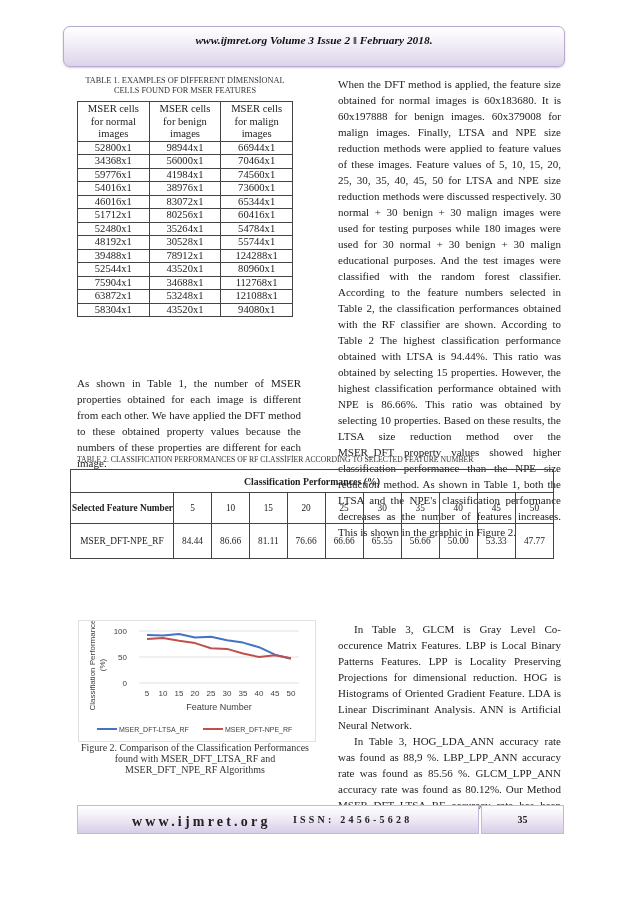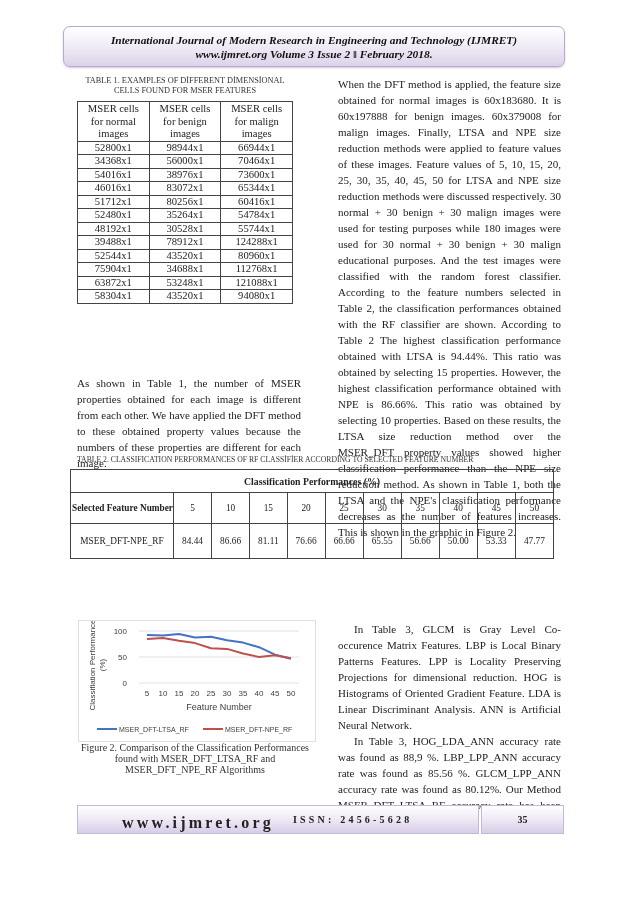--- a/index.html
+++ b/index.html
@@ -34,29 +34,28 @@
   .fig-cap { position: absolute; left: 70px; top: 742px; width: 250px; text-align: center;
              font-size: 10px; line-height: 11px; color: #333; }
   .footer { position: absolute; left: 77px; top: 805px; width: 487px; height: 29px; }
   .footer .left { position: absolute; left: 0; top: 0; width: 402px; height: 29px;
                   border: 1px solid #c4b8d9; box-sizing: border-box;
                   background: linear-gradient(to bottom, #ffffff 0%, #f0ebf6 45%, #d8cde8 100%); }
   .footer .right { position: absolute; left: 404px; top: 0; width: 83px; height: 29px;
                    border: 1px solid #c4b8d9; box-sizing: border-box;
                    background: linear-gradient(to bottom, #ffffff 0%, #f0ebf6 45%, #d8cde8 100%);
                    text-align: center; font-weight: bold; font-size: 10px; line-height: 27px; color: #222; }
-  .footer .site { position: absolute; left: 44px; top: 8px; font-weight: bold; font-size: 16px; letter-spacing: 3.2px; color: #222; }
+  .footer .site { position: absolute; left: 54px; top: 8px; font-weight: bold; font-size: 14px; letter-spacing: 3.2px; color: #222; }
   .footer .issn { position: absolute; left: 215px; top: 8px; font-weight: bold; font-size: 10px; letter-spacing: 3.2px; color: #222; }
   svg text { font-family: "Liberation Sans", sans-serif; }
 </style>
 </head>
 <body>
 
 <div class="banner">
-  <div>International Journal of Modern Research in Engineering and Technology (IJMRET)</div>
   <div>www.ijmret.org Volume 3 Issue 2 ǁ February 2018.</div>
 </div>
 
 <div class="t1cap">
   <div>TABLE 1. EXAMPLES OF DİFFERENT DİMENSİONAL</div>
   <div>CELLS FOUND FOR MSER FEATURES</div>
 </div>
 
 <table class="t1">
   <thead>
@@ -69,20 +68,25 @@
   <tbody id="t1body">
       <tr>
         <td>52800x1</td>
         <td>98944x1</td>
         <td>66944x1</td>
       </tr>
       <tr>
         <td>34368x1</td>
         <td>56000x1</td>
         <td>70464x1</td>
+      </tr>
+      <tr>
+        <td>59776x1</td>
+        <td>41984x1</td>
+        <td>74560x1</td>
       </tr>
       <tr>
         <td>54016x1</td>
         <td>38976x1</td>
         <td>73600x1</td>
       </tr>
       <tr>
         <td>46016x1</td>
         <td>83072x1</td>
         <td>65344x1</td>

